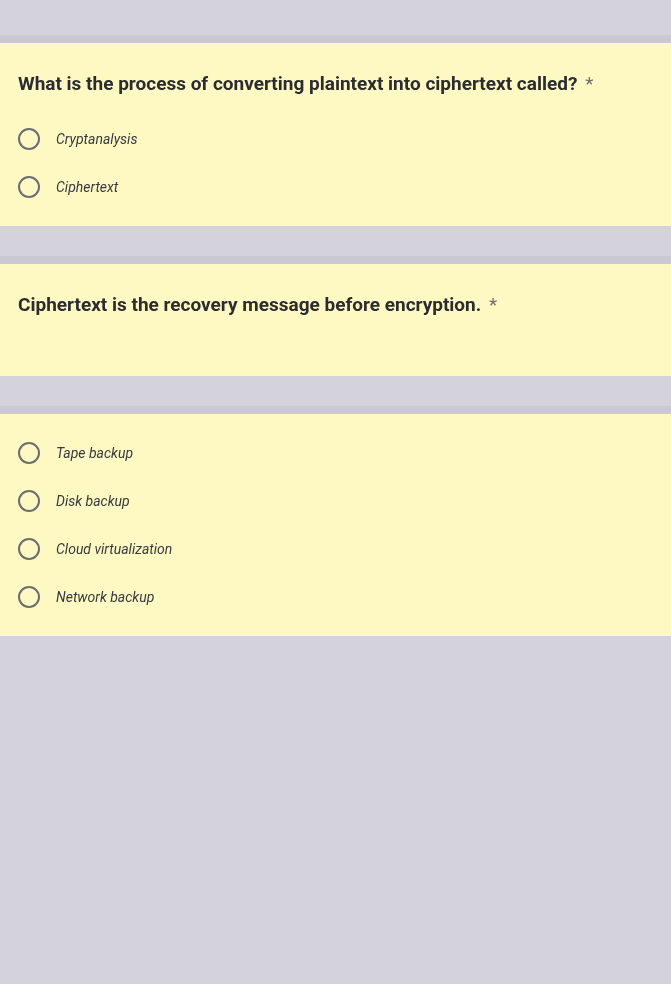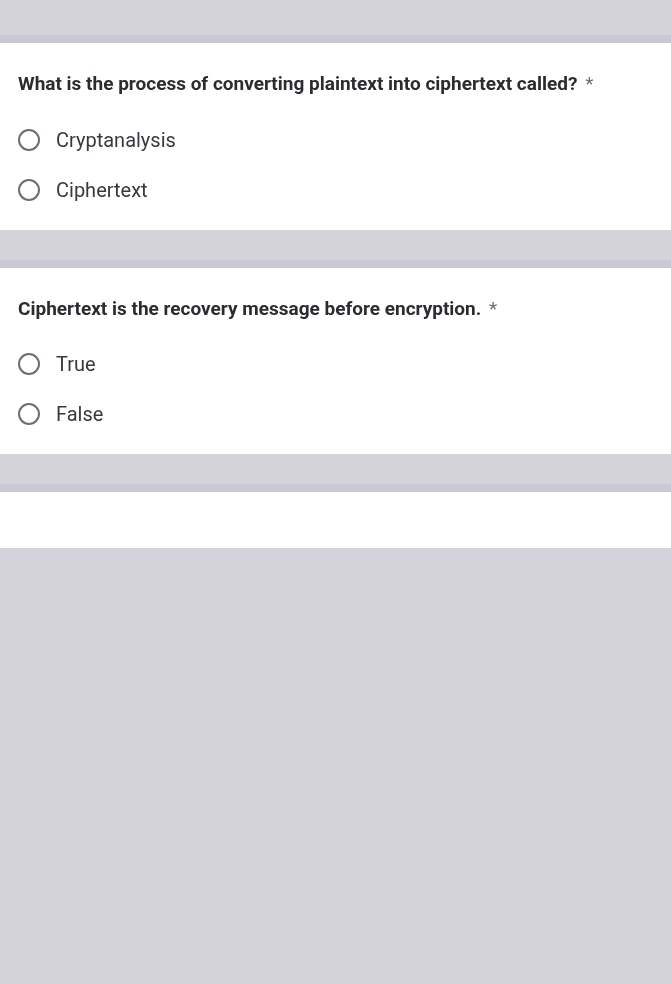--- a/index.html
+++ b/index.html
@@ -11,21 +11,21 @@
       font-family: Roboto, Arial, sans-serif;
       background: #d4d2db;
       width: 671px;
       height: 984px;
       overflow: hidden;
     }
     .page-container {
       padding-top: 35px;
     }
     .question-card {
-      background: #ffffff;
+      background: #fef9c3;
       padding: 28px 18px 28px 18px;
       margin-bottom: 30px;
       border-top: 8px solid #cac8d2;
     }
     .question-card:first-child {
       border-top: 8px solid #cac8d2;
     }
     .question-title {
       font-size: 19px;
       font-weight: 700;
@@ -51,23 +51,24 @@
     }
     .radio-button {
       width: 22px;
       height: 22px;
       min-width: 22px;
       border: 2px solid #6b6d75;
       border-radius: 50%;
       background: transparent;
     }
     .option-label {
-      font-size: 20px;
+      font-size: 14px;
       color: #363940;
       font-weight: 400;
+      font-style: italic;
     }
   </style>
 </head>
 <body>
 
 <div class="page-container">
 
   <div class="question-card">
     <div class="question-title">
       <span>What is the process of converting plaintext into ciphertext called?</span>
@@ -83,28 +84,36 @@
         <span class="option-label">Ciphertext</span>
       </div>
     </div>
   </div>
 
   <div class="question-card">
     <div class="question-title">
       <span>Ciphertext is the recovery message before encryption.</span>
       <span class="required-asterisk">*</span>
     </div>
+  </div>
+
+  <div class="question-card">
     <div class="options-list">
       <div class="option-row">
         <div class="radio-button"></div>
-        <span class="option-label">True</span>
+        <span class="option-label">Tape backup</span>
       </div>
       <div class="option-row">
         <div class="radio-button"></div>
-        <span class="option-label">False</span>
+        <span class="option-label">Disk backup</span>
+      </div>
+      <div class="option-row">
+        <div class="radio-button"></div>
+        <span class="option-label">Cloud virtualization</span>
+      </div>
+      <div class="option-row">
+        <div class="radio-button"></div>
+        <span class="option-label">Network backup</span>
       </div>
     </div>
-  </div>
-
-  <div class="question-card">
   </div>
 
 </div>
 
 </body></html>

